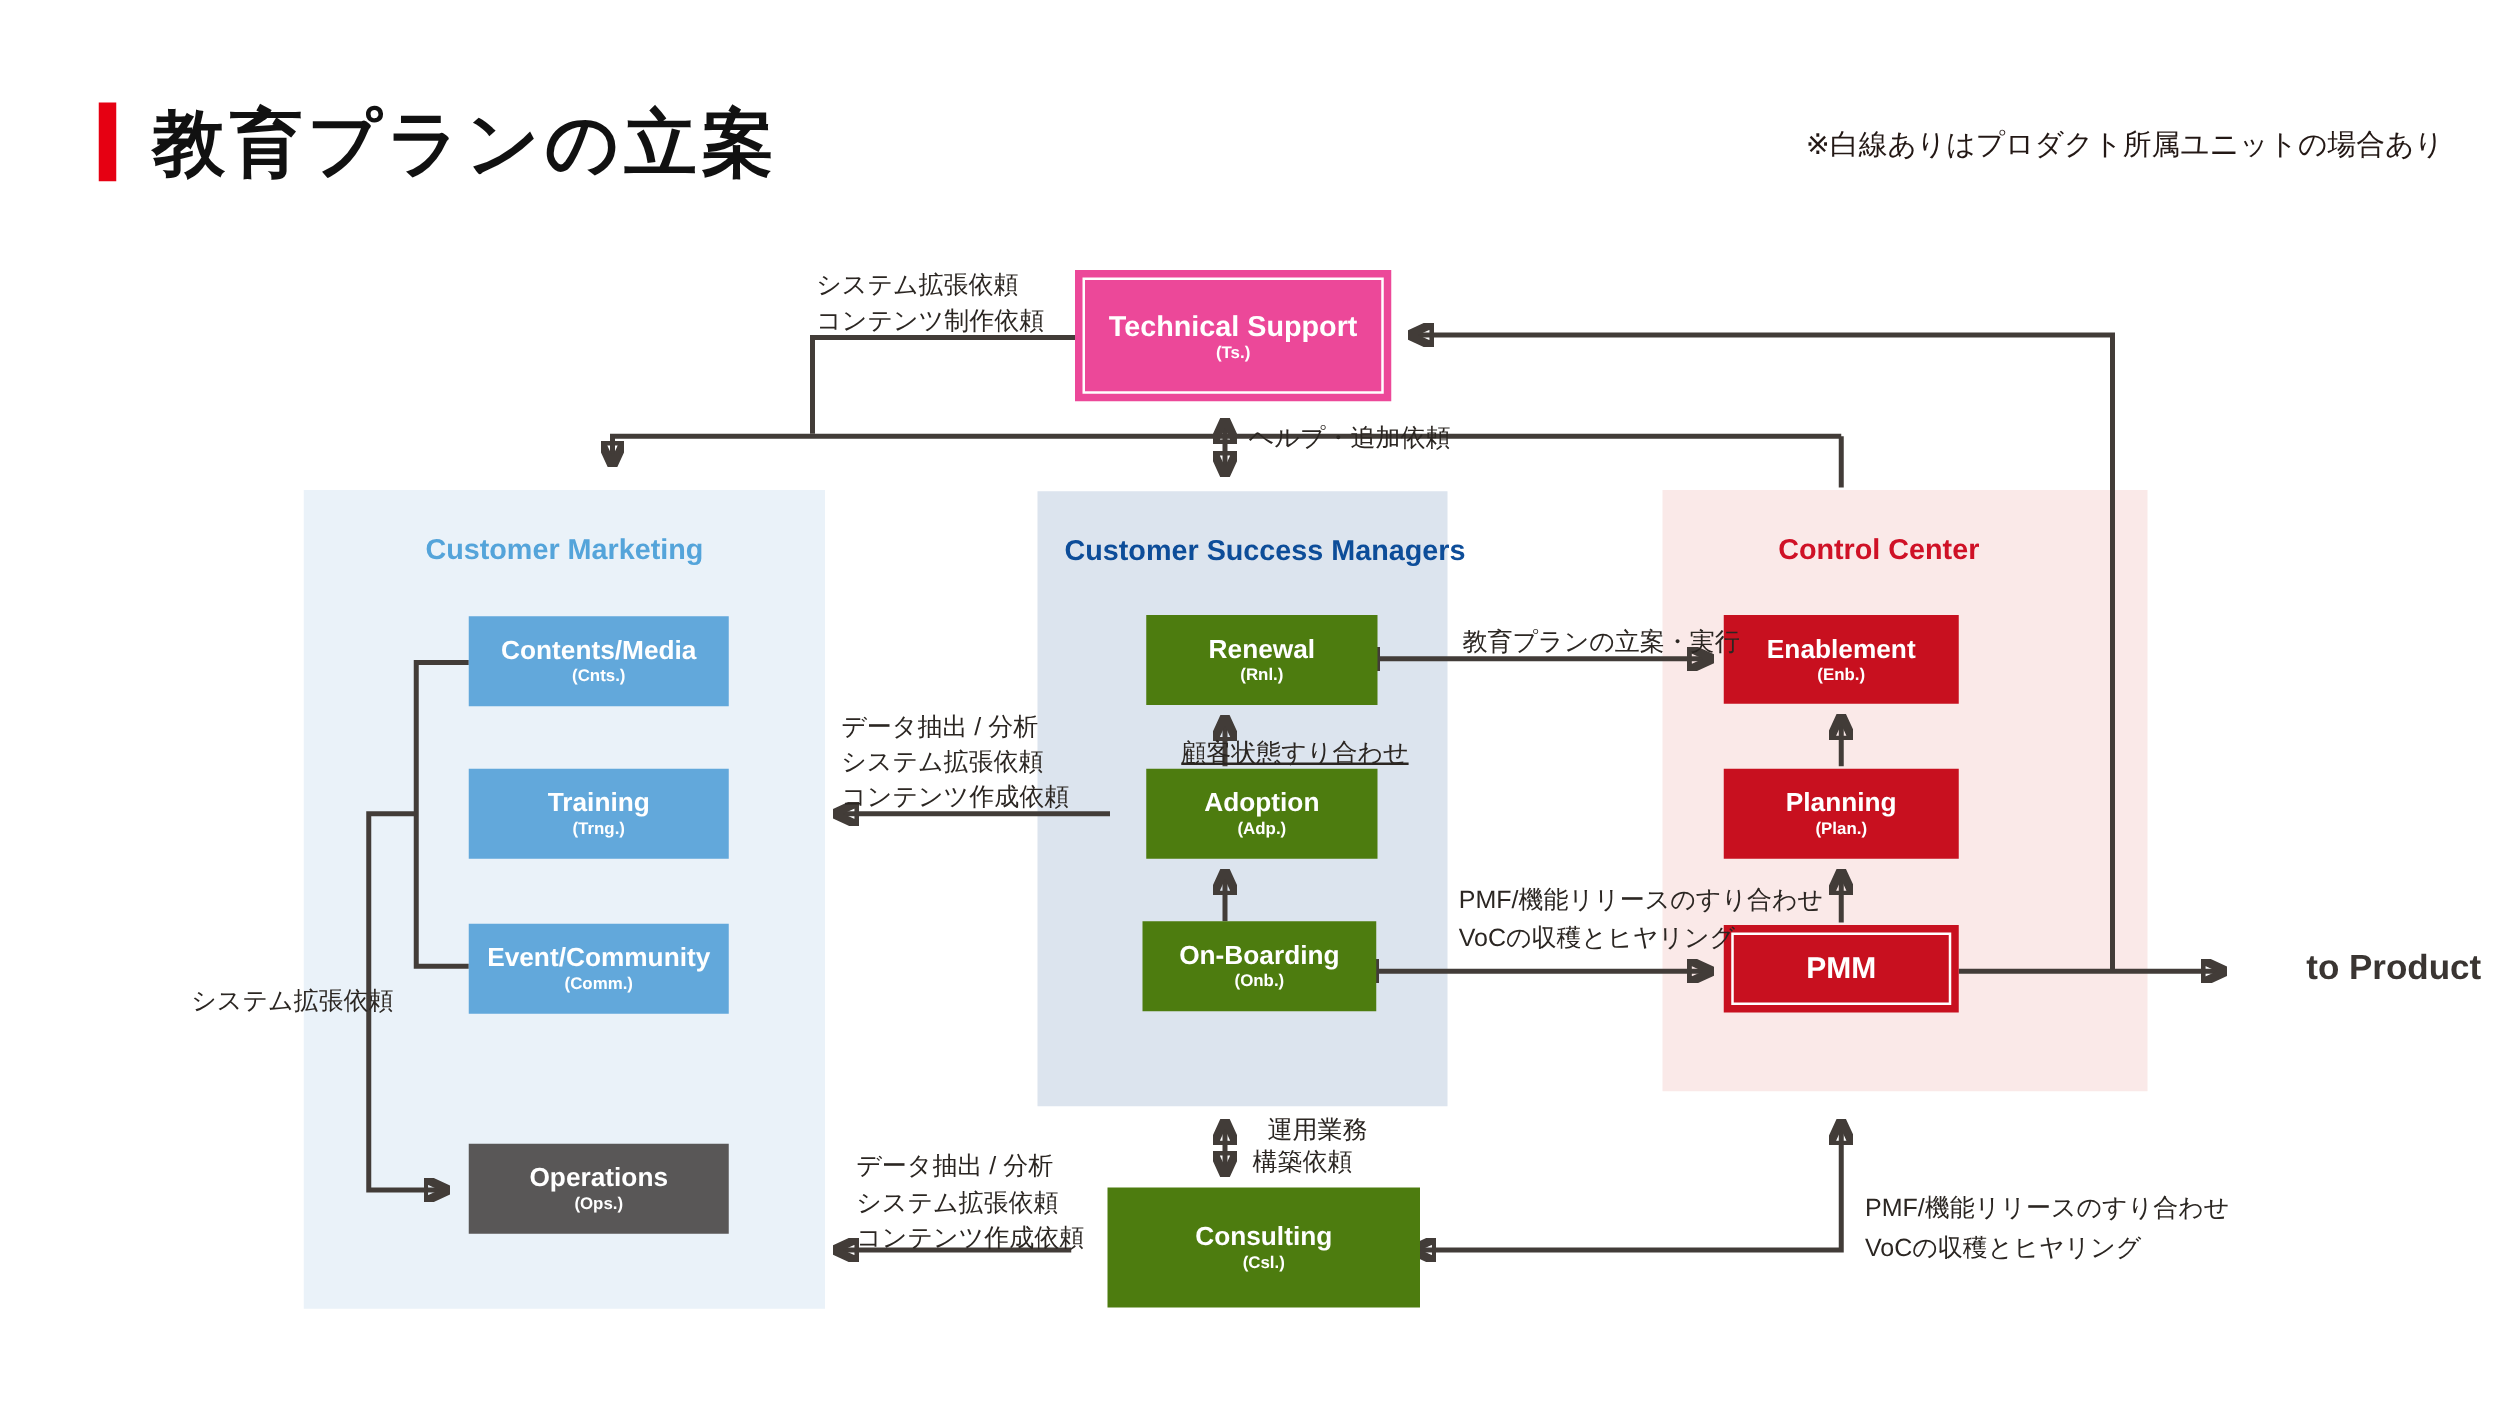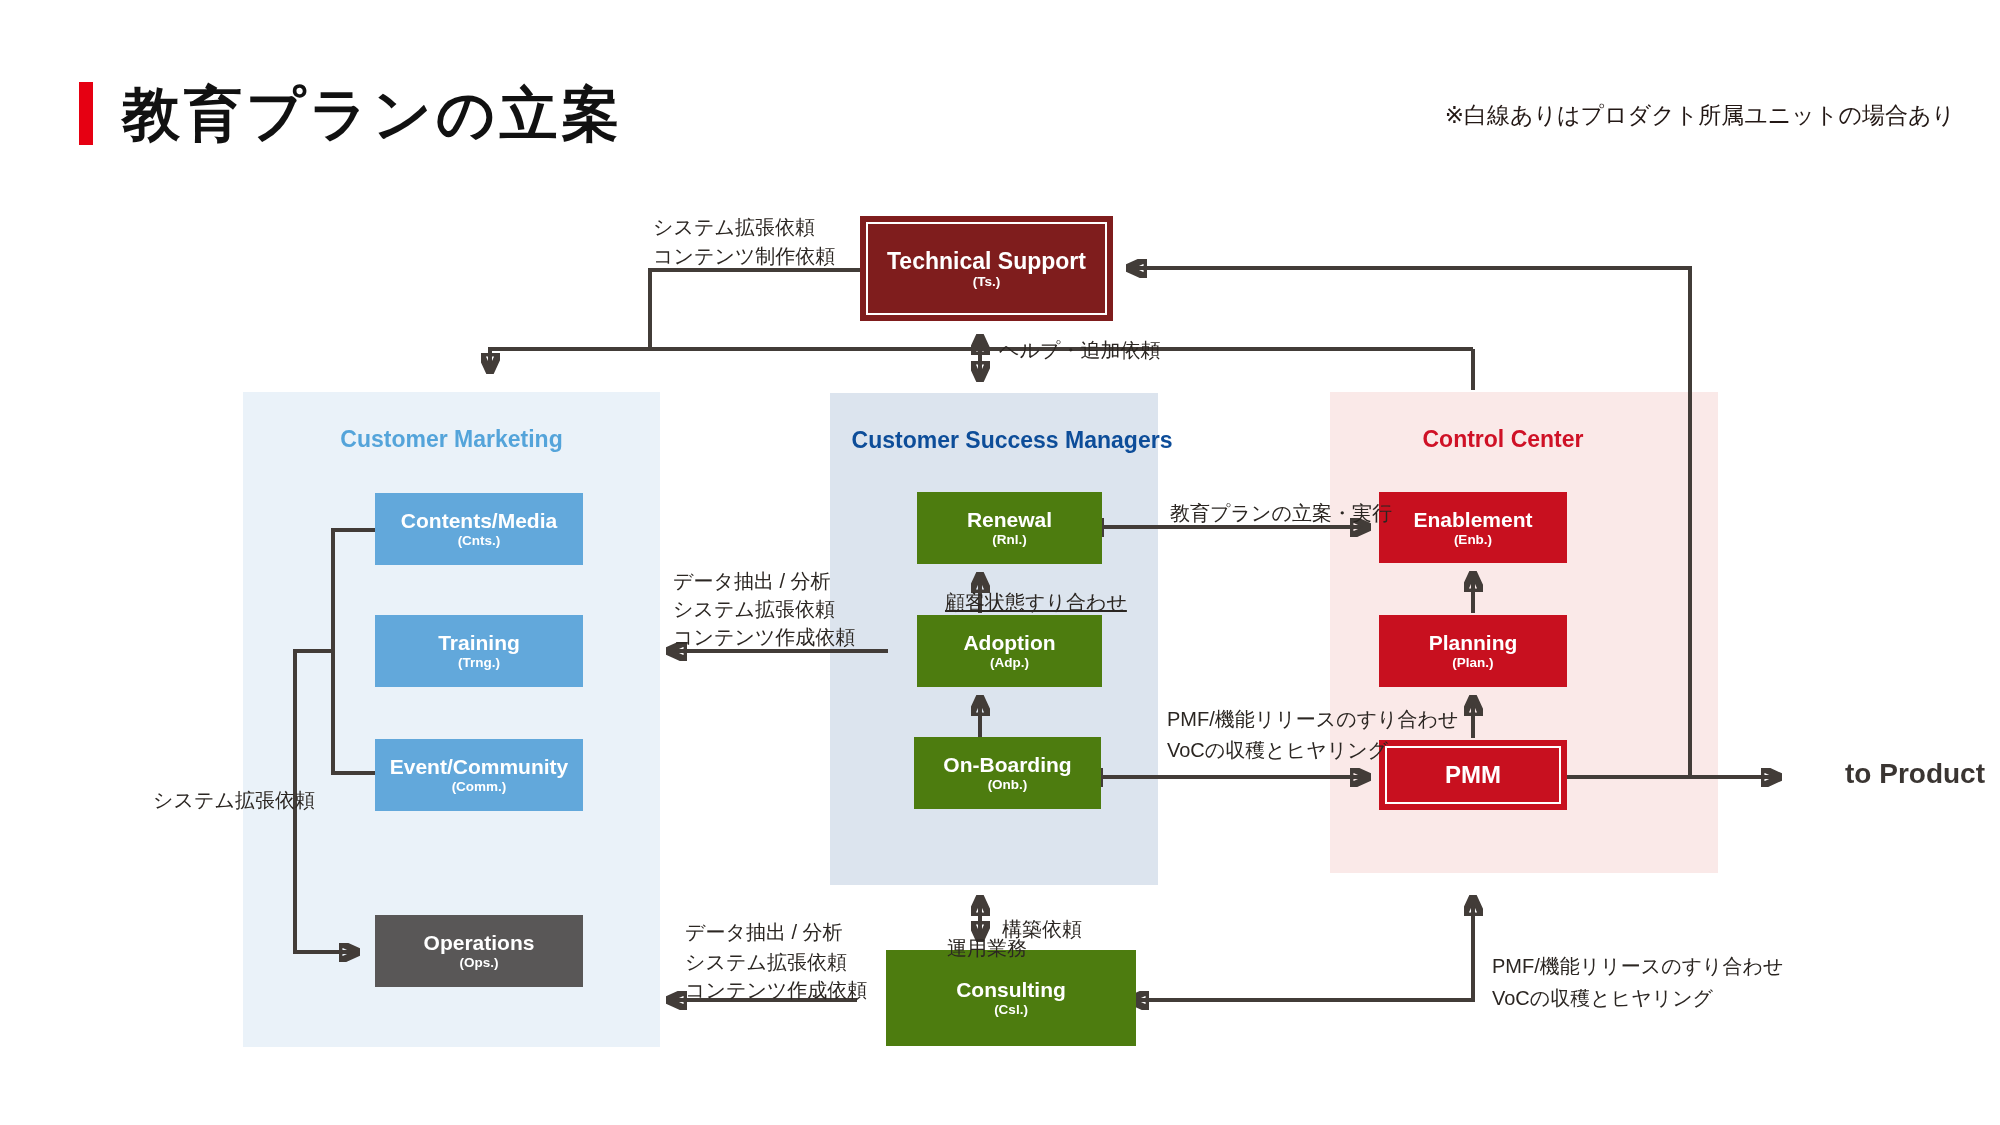--- a/index.html
+++ b/index.html
@@ -21,21 +21,21 @@
   .panel-csm .panel-title{color:#0d4d99;left:-14px;margin-left:32px;}
   .panel-cc .panel-title{color:#cf1126;left:-21px;}
   
   svg.connectors{position:absolute;left:0;top:0;z-index:2;}
   svg.connectors path{fill:none;stroke:#423c38;stroke-width:4px;}
   
   .unit{position:absolute;z-index:3;display:flex;flex-direction:column;align-items:center;justify-content:center;
         color:#ffffff;text-align:center;line-height:1.15;}
   .unit .unit-name{font-weight:bold;font-size:21px;white-space:nowrap;}
   .unit .unit-abbr{font-weight:bold;font-size:13.5px;}
-  .bg-ts{background:#7f1d1d;}
+  .bg-ts{background:#ec4899;}
   .bg-cm{background:#62a8db;}
   .bg-gray{background:#595757;}
   .bg-navy{background:#4d7c0f;margin-left:29px;}
   .bg-red{background:#c8101f;}
   .inner-line::after{content:"";position:absolute;inset:6px;border:2px solid #ffffff;pointer-events:none;}
   .unit-ts .unit-name{font-size:23px;}
   .unit-pmm .unit-name{font-size:24px;}
   
   .lbl{position:absolute;z-index:3;font-size:20px;color:#2b2622;white-space:nowrap;}
   .to-product{position:absolute;z-index:3;left:1800px;top:758px;font-size:28px;font-weight:bold;color:#3a3532;white-space:nowrap;margin-left:45px;}
@@ -140,21 +140,21 @@
   <div class="lbl" style="left:653px;top:243px;">コンテンツ制作依頼</div>
   <div class="lbl" style="left:999px;top:337px;">ヘルプ・追加依頼</div>
   <div class="lbl" style="left:1170px;top:500px;font-family:Liberation Serif, serif;">教育プランの立案・実行</div>
   <div class="lbl" style="left:945px;top:589px;text-decoration:underline;">顧客状態すり合わせ</div>
   <div class="lbl" style="left:673px;top:568px;">データ抽出 / 分析</div>
   <div class="lbl" style="left:673px;top:596px;">システム拡張依頼</div>
   <div class="lbl" style="left:673px;top:624px;">コンテンツ作成依頼</div>
   <div class="lbl" style="left:1167px;top:706px;">PMF/機能リリースのすり合わせ</div>
   <div class="lbl" style="left:1167px;top:737px;">VoCの収穫とヒヤリング</div>
   <div class="lbl" style="left:153px;top:787px;">システム拡張依頼</div>
-  <div class="lbl" style="left:947px;top:890px;margin-top:45px;">運用業務</div>
+  <div class="lbl" style="left:1014px;top:890px;">運用業務</div>
   <div class="lbl" style="left:1002px;top:916px;">構築依頼</div>
   <div class="lbl" style="left:685px;top:919px;">データ抽出 / 分析</div>
   <div class="lbl" style="left:685px;top:949px;">システム拡張依頼</div>
   <div class="lbl" style="left:685px;top:977px;">コンテンツ作成依頼</div>
   <div class="lbl" style="left:1492px;top:953px;">PMF/機能リリースのすり合わせ</div>
   <div class="lbl" style="left:1492px;top:985px;">VoCの収穫とヒヤリング</div>
   <div class="to-product">to Product</div>
 
 </div>
 

